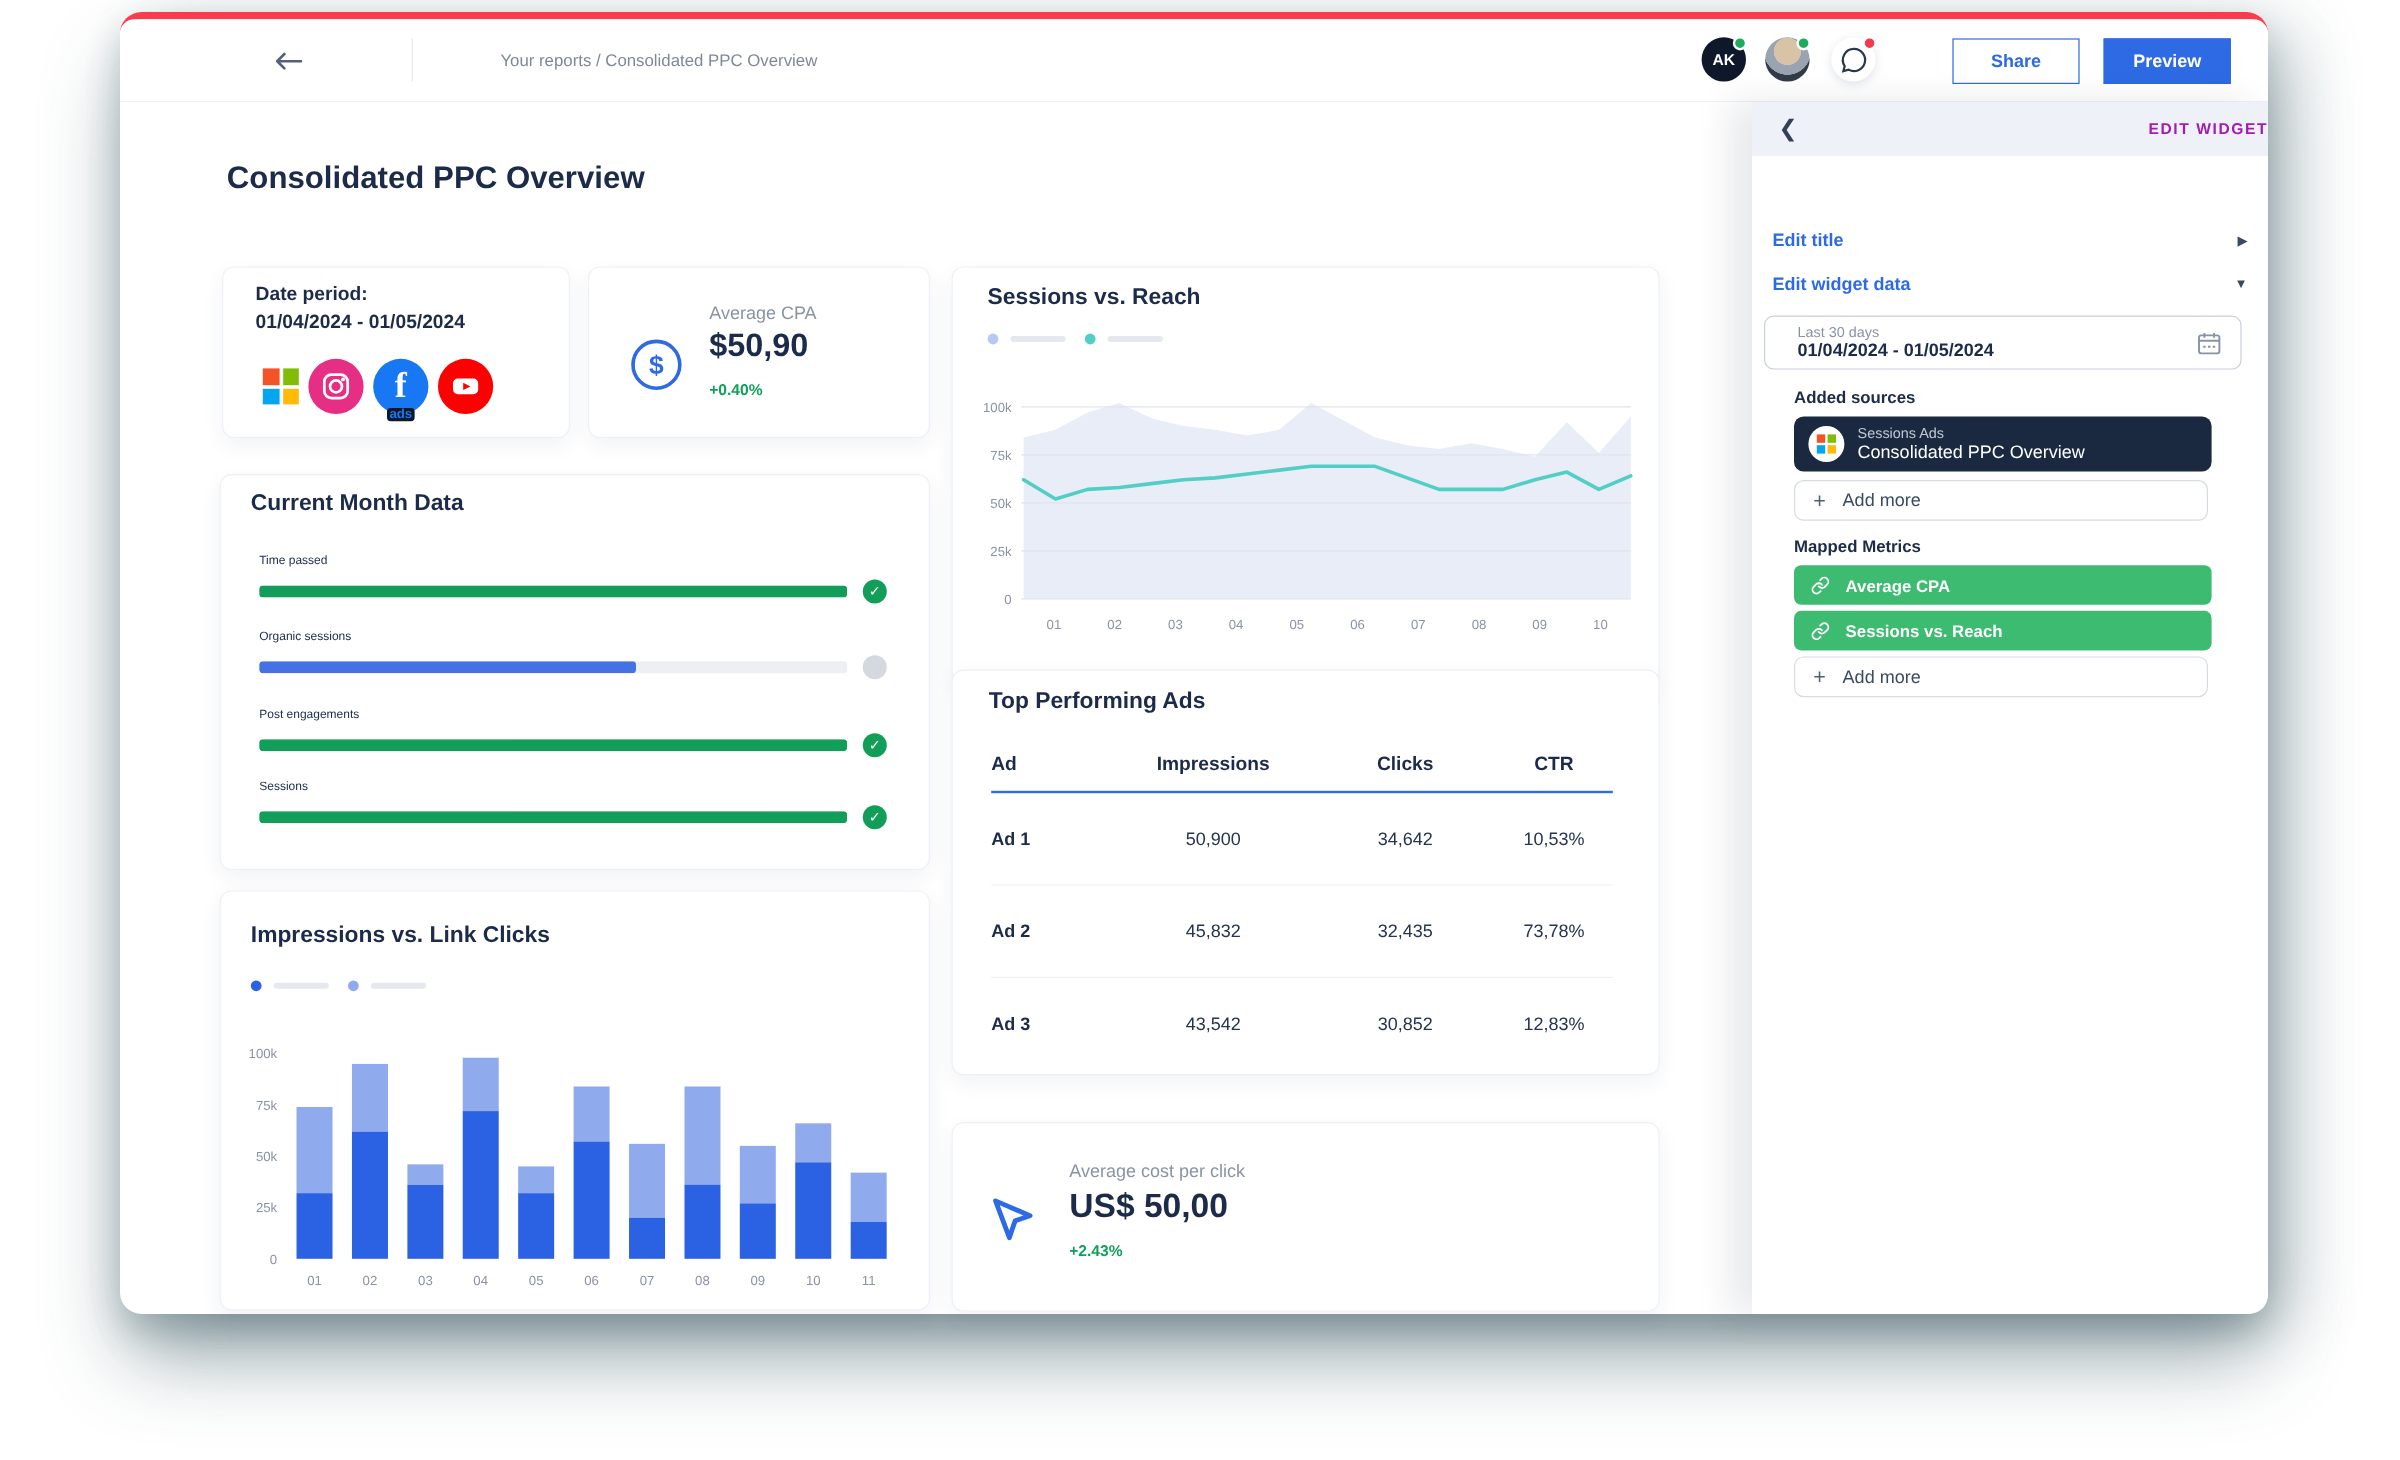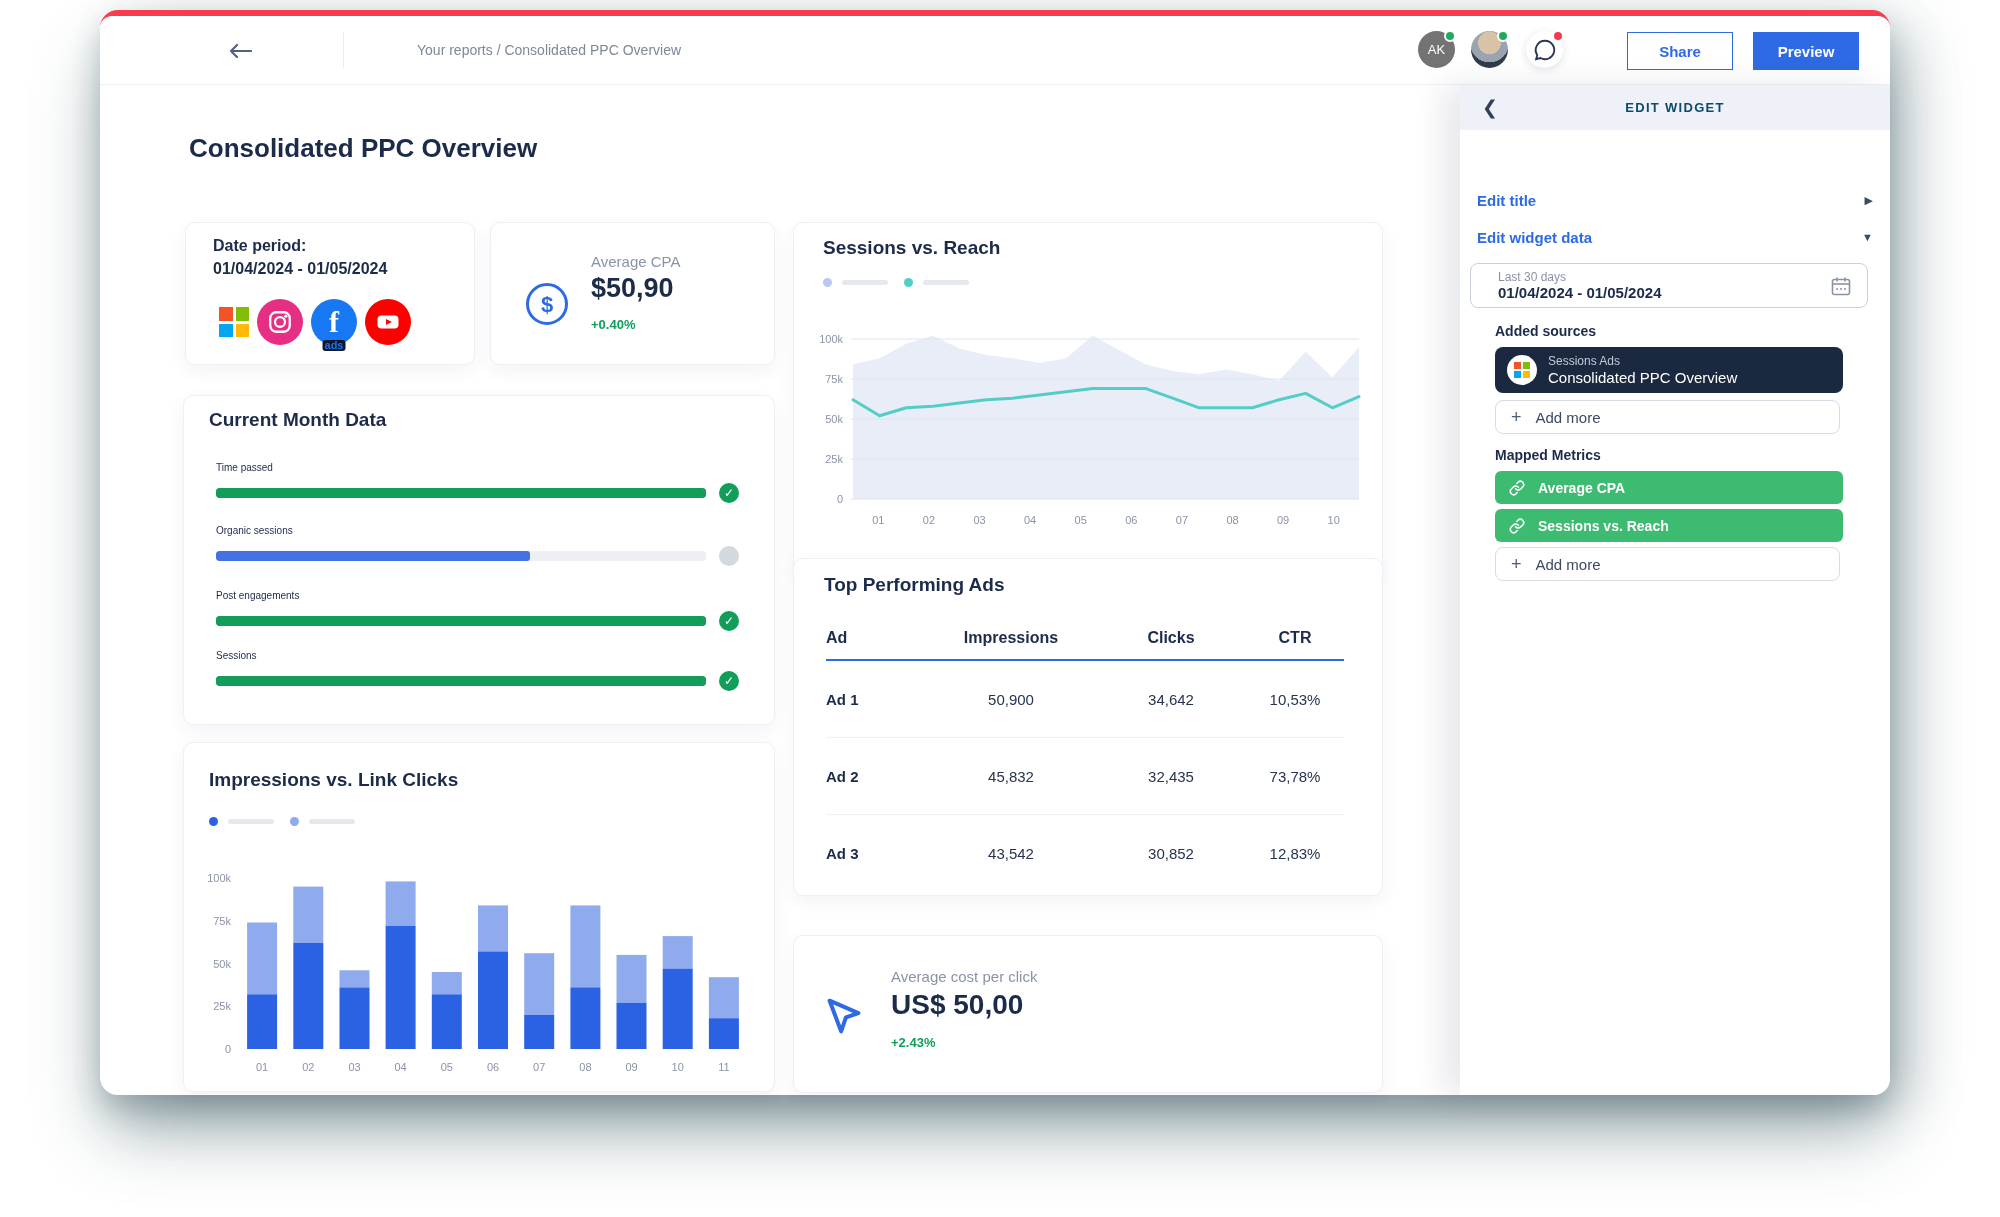--- a/index.html
+++ b/index.html
@@ -13,21 +13,21 @@
   body{width:2000px;height:1217px;background:#fff;font-family:"Liberation Sans",sans-serif;position:relative;overflow:hidden;color:var(--navy)}
   .window{position:absolute;left:100px;top:10px;width:1790px;height:1085px;background:#fff;border-radius:18px;border-top:6px solid var(--red);
     box-shadow:0 40px 70px -6px rgba(45,78,86,.45), 0 14px 28px rgba(45,78,86,.22), 26px 10px 55px rgba(45,78,86,.18)}
   
   .topbar{position:absolute;left:0;top:0;right:0;height:69px;border-bottom:1px solid #eef0f5;background:#fff;border-radius:12px 12px 0 0}
   .back-btn{position:absolute;left:118px;top:22px;width:44px;height:26px;display:flex;align-items:center;justify-content:center;cursor:pointer}
   .tb-divider{position:absolute;left:243px;top:16px;width:1px;height:36px;background:#e7eaf0}
   .breadcrumb{position:absolute;left:317px;top:26px;font-size:14px;color:#7e8898}
   .avatar{position:absolute;top:15px;width:37px;height:37px;border-radius:50%;display:flex;align-items:center;justify-content:center}
   .avatar .dot{position:absolute;right:-1px;top:-1px;width:12px;height:12px;border-radius:50%;border:2px solid #fff}
-  .av-ak{left:1318px;background:#737373;color:#fff;font-size:13px;font-weight:normal}
+  .av-ak{left:1318px;background:#0f172a;color:#fff;font-size:13px;font-weight:bold}
   .av-photo{left:1371px;background:radial-gradient(circle at 50% 32%, #d9c3a6 0 36%, #9aa4b0 37% 62%, #323c49 63%)}
   .chat-wrap{left:1426px;background:#fff;box-shadow:0 2px 8px rgba(30,50,90,.14)}
   .dot-green{background:#1fab5e}.dot-red{background:#f43b4d}
   .btn{position:absolute;top:16px;height:38px;border-radius:0;font-size:15px;font-weight:bold;display:flex;align-items:center;justify-content:center;cursor:pointer}
   .btn-share{left:1527px;width:106px;background:#fff;border:1px solid var(--blue);color:var(--blue)}
   .btn-preview{left:1653px;width:106px;background:var(--blue);border:1px solid var(--blue);color:#fff}
   
   .page-title{position:absolute;left:89px;top:117px;font-size:26px;font-weight:bold;color:var(--navy)}
   .card{position:absolute;background:#fff;border:1px solid #eef0f6;border-radius:10px;box-shadow:0 6px 18px rgba(32,52,94,.06)}
   .c1{left:85px;top:206px;width:290px;height:143px}
@@ -75,21 +75,21 @@
   .t-row span:first-child{font-weight:bold;color:var(--navy)}
   
   .cpc-icon{position:absolute;left:27px;top:56px}
   .cpc-label{position:absolute;left:97px;top:32px;font-size:15px;color:var(--gray)}
   .cpc-value{position:absolute;left:97px;top:53px;font-size:28px;font-weight:bold;color:var(--navy)}
   .cpc-change{position:absolute;left:97px;top:99px;font-size:13px;font-weight:bold;color:#0fa05a}
   
   .panel{position:absolute;left:1360px;top:69px;width:430px;height:1010px;background:#fff;border-radius:0 0 16px 0;box-shadow:-18px 0 30px rgba(25,40,70,.10)}
   .p-head{position:absolute;left:0;top:0;right:0;height:45px;background:var(--panelhead);display:flex;align-items:center}
   .p-back{position:absolute;left:22px;font-size:19px;color:#33405a;cursor:pointer;line-height:1}
-  .p-title{width:100%;text-align:center;font-size:13px;font-weight:bold;letter-spacing:1.3px;color:#0c4a6e}
+  .p-title{width:100%;text-align:right;font-size:13px;font-weight:bold;letter-spacing:1.3px;color:#a21caf}
   .p-tabs{position:absolute;left:0;top:45px;right:0;height:31px;background:var(--panelhead);border-bottom:1px solid #dfe3ec;display:flex}
   .p-tab{width:50%;text-align:center;font-size:14px;color:#6f7a8d;padding-top:4px;cursor:pointer}
   .p-tab.active{color:var(--blue);font-weight:bold}
   .tab-underline{position:absolute;left:0;bottom:-1px;width:50%;height:3px;background:var(--blue)}
   .p-row{position:absolute;left:17px;right:17px;height:30px;display:flex;align-items:center;justify-content:space-between;cursor:pointer}
   .p-row .lnk{color:var(--blue);font-size:15px;font-weight:bold}
   .caret{color:#3b4a63;font-size:11px}
   .date-box{position:absolute;left:10px;top:178px;width:398px;height:45px;border:1px solid #c9cfdb;border-radius:8px;cursor:pointer}
   .db-preset{position:absolute;left:27px;top:6px;font-size:12px;color:var(--gray)}
   .db-value{position:absolute;left:27px;top:20px;font-size:15px;font-weight:bold;color:var(--navy)}

